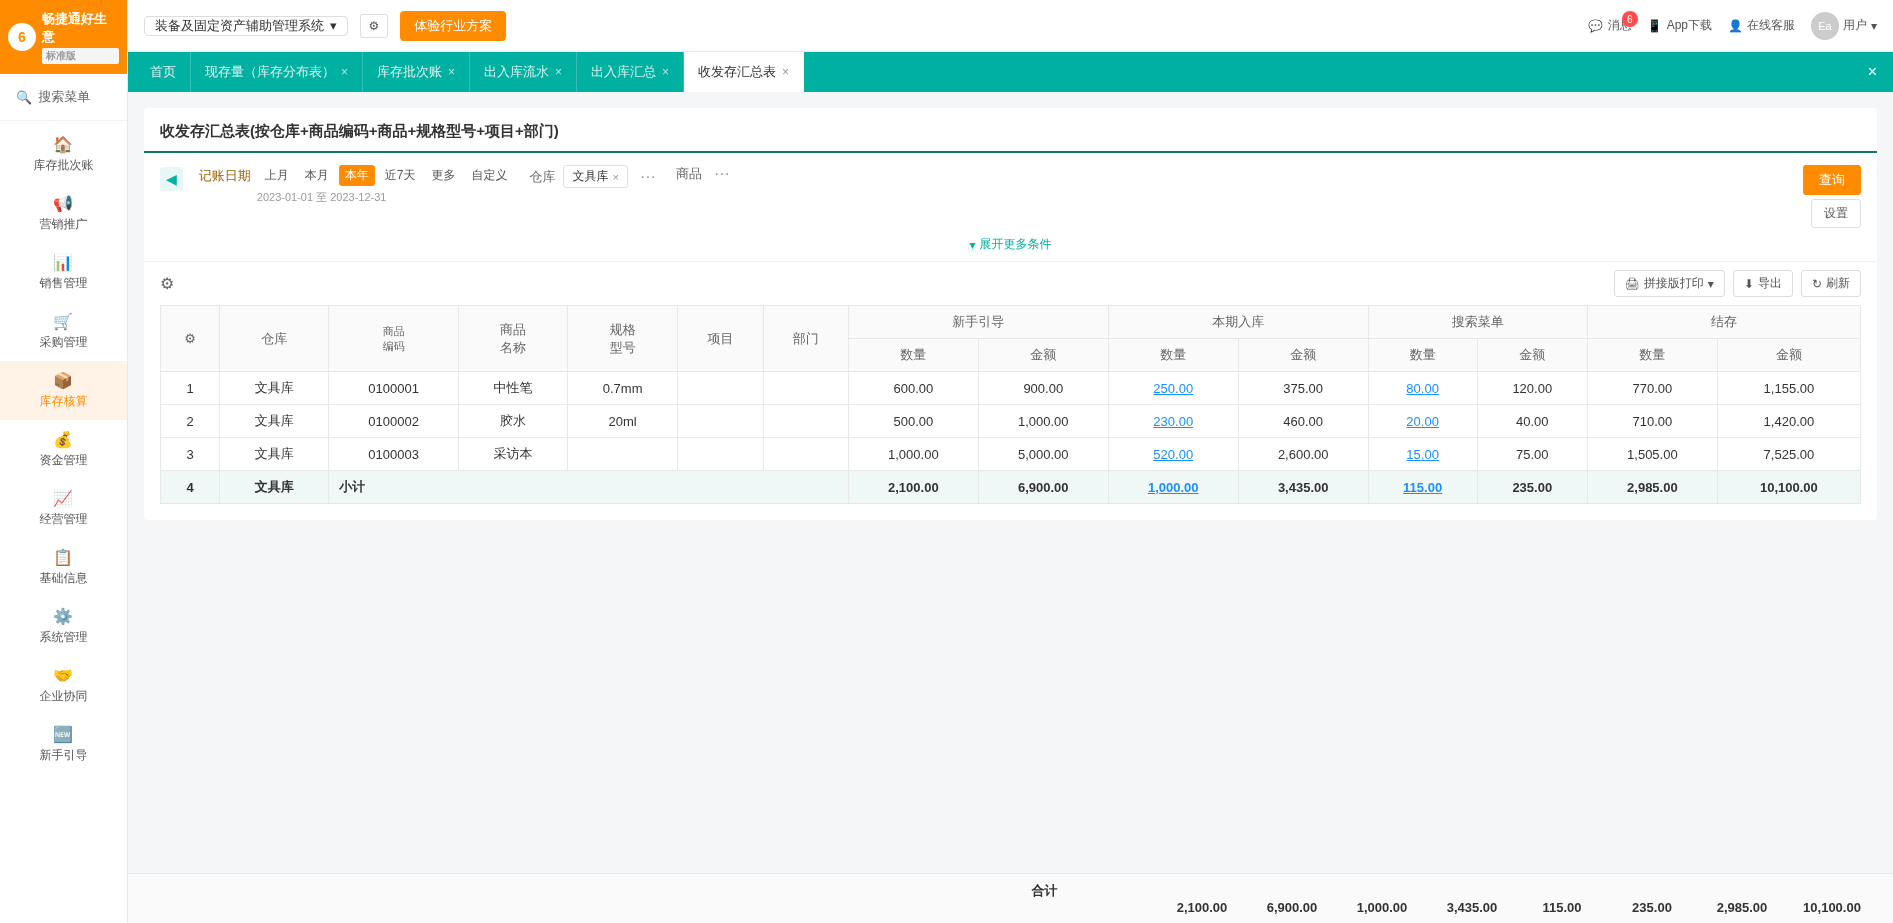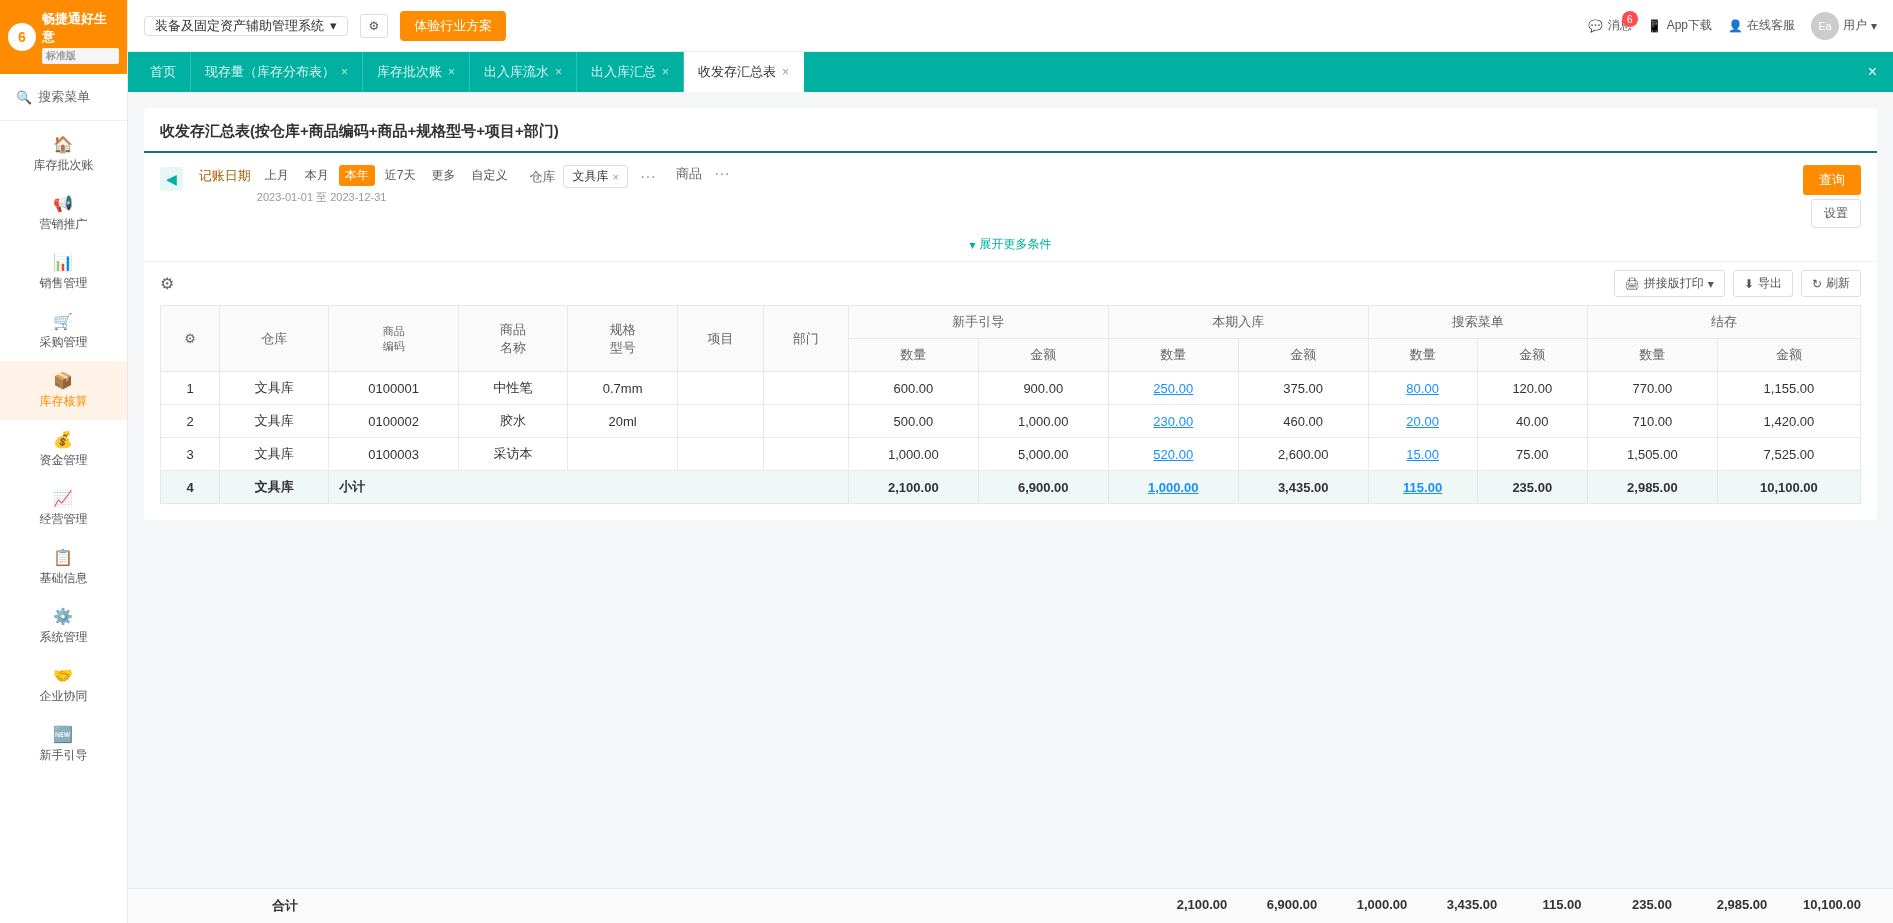--- a/index.html
+++ b/index.html
@@ -363,21 +363,21 @@
               <td>235.00</td>
               <td>2,985.00</td>
               <td>10,100.00</td>
             </tr>
           </tbody>
         </table>
       </div>
     </div>
   </div>
 
-  <div style="background:#fafafa; border-top: 1px solid #e8e8e8; padding: 8px 16px 8px 144px; display:flex; align-items:flex-start; gap: 0; flex-shrink:0;">
+  <div style="background:#fafafa; border-top: 1px solid #e8e8e8; padding: 8px 16px 8px 144px; display:flex; align-items:center; gap: 0; flex-shrink:0;flex-direction:column;">
     <span style="font-weight:bold; margin-right: 60px;">合计</span>
     <div style="display:flex; gap:0; margin-left: auto;">
       <span style="min-width:90px; text-align:center; font-weight:bold;">2,100.00</span>
       <span style="min-width:90px; text-align:center; font-weight:bold;">6,900.00</span>
       <span style="min-width:90px; text-align:center; font-weight:bold;">1,000.00</span>
       <span style="min-width:90px; text-align:center; font-weight:bold;">3,435.00</span>
       <span style="min-width:90px; text-align:center; font-weight:bold;">115.00</span>
       <span style="min-width:90px; text-align:center; font-weight:bold;">235.00</span>
       <span style="min-width:90px; text-align:center; font-weight:bold;">2,985.00</span>
       <span style="min-width:90px; text-align:center; font-weight:bold;">10,100.00</span>

